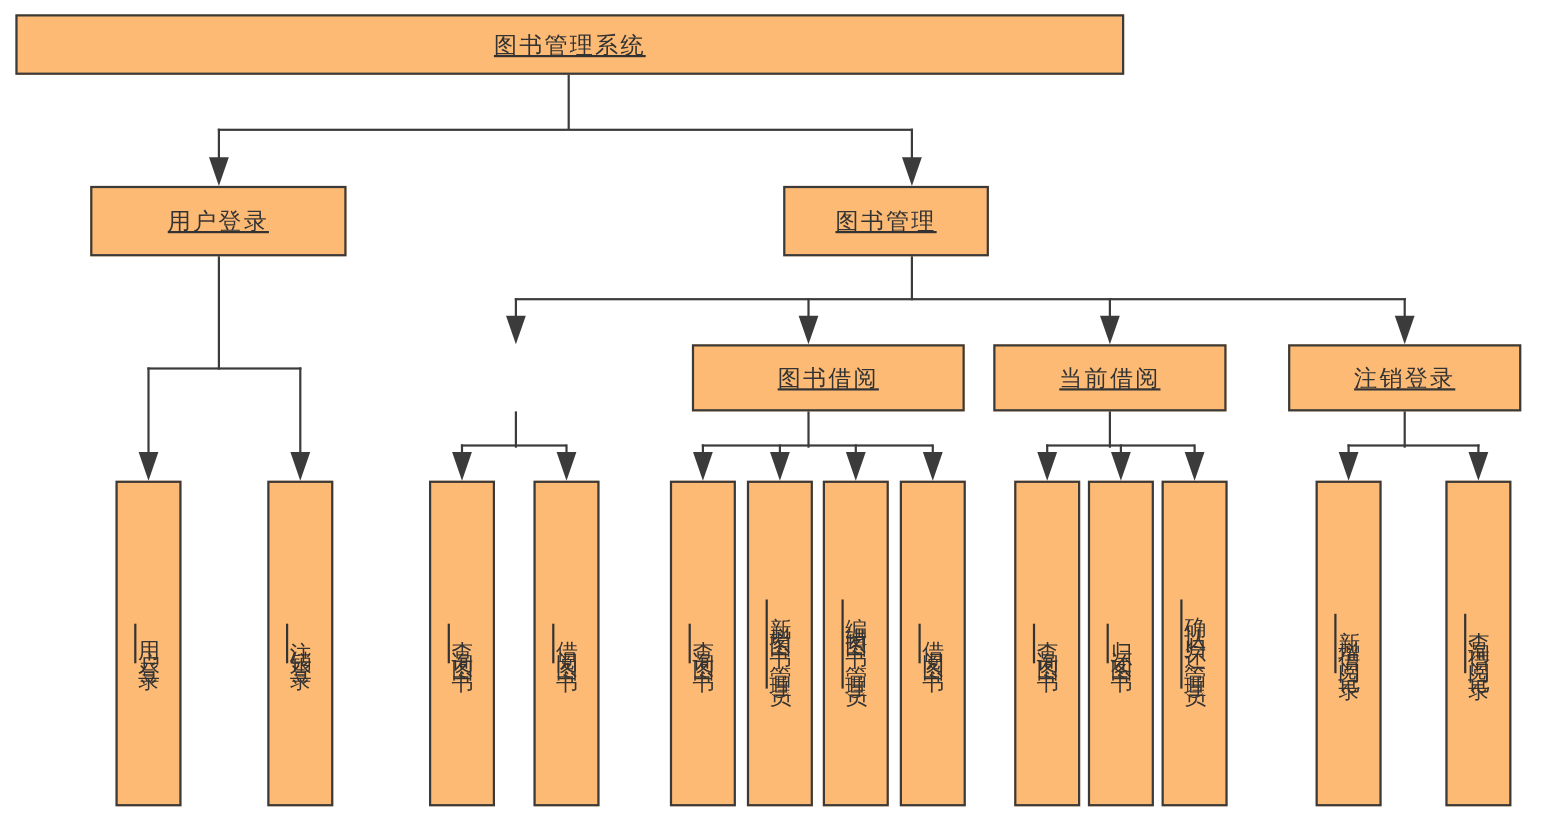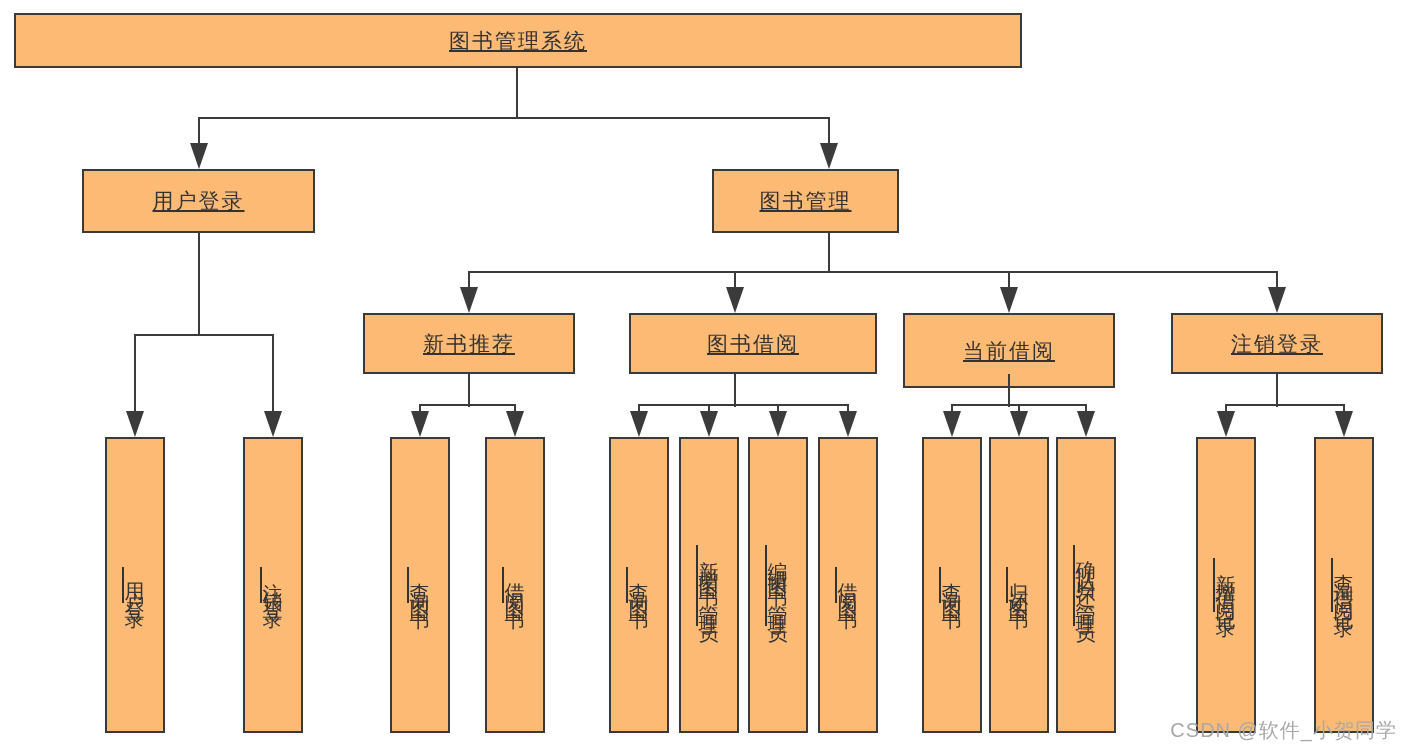--- a/index.html
+++ b/index.html
@@ -58,29 +58,26 @@
   </div>
 
   <div class="node" style="left:82px;top:169px;width:233px;height:64px;">
     <span class="hlabel">用户登录</span>
   </div>
 
   <div class="node" style="left:712px;top:169px;width:187px;height:64px;">
     <span class="hlabel">图书管理</span>
   </div>
 
-  <div class="node" style="left:363px;top:313px;width:212px;height:61px;">
-    <span class="hlabel">新书推荐</span>
-  </div>
 
   <div class="node" style="left:629px;top:313px;width:248px;height:61px;">
     <span class="hlabel">图书借阅</span>
   </div>
 
-  <div class="node" style="left:903px;top:313px;width:212px;height:75px;">
+  <div class="node" style="left:903px;top:313px;width:212px;height:61px;">
     <span class="hlabel">当前借阅</span>
   </div>
 
   <div class="node" style="left:1171px;top:313px;width:212px;height:61px;">
     <span class="hlabel">注销登录</span>
   </div>
 
   <div class="node leaf" style="left:105px;">
     <span class="vtext">用户登录</span>
   </div>
@@ -191,15 +188,14 @@
 
   <div>
     <div class="vline" style="left:1276px;top:374px;height:33px;"></div>
     <div class="hline" style="left:1225px;top:404px;width:120px;"></div>
     <div class="vline" style="left:1225px;top:404px;height:9px;"></div>
     <div class="vline" style="left:1343px;top:404px;height:9px;"></div>
     <div class="arrow" style="left:1217px;top:411px;"></div>
     <div class="arrow" style="left:1335px;top:411px;"></div>
   </div>
 
-  <div class="watermark">CSDN @软件_小贺同学</div>
 
 </div>
 
 </body></html>

